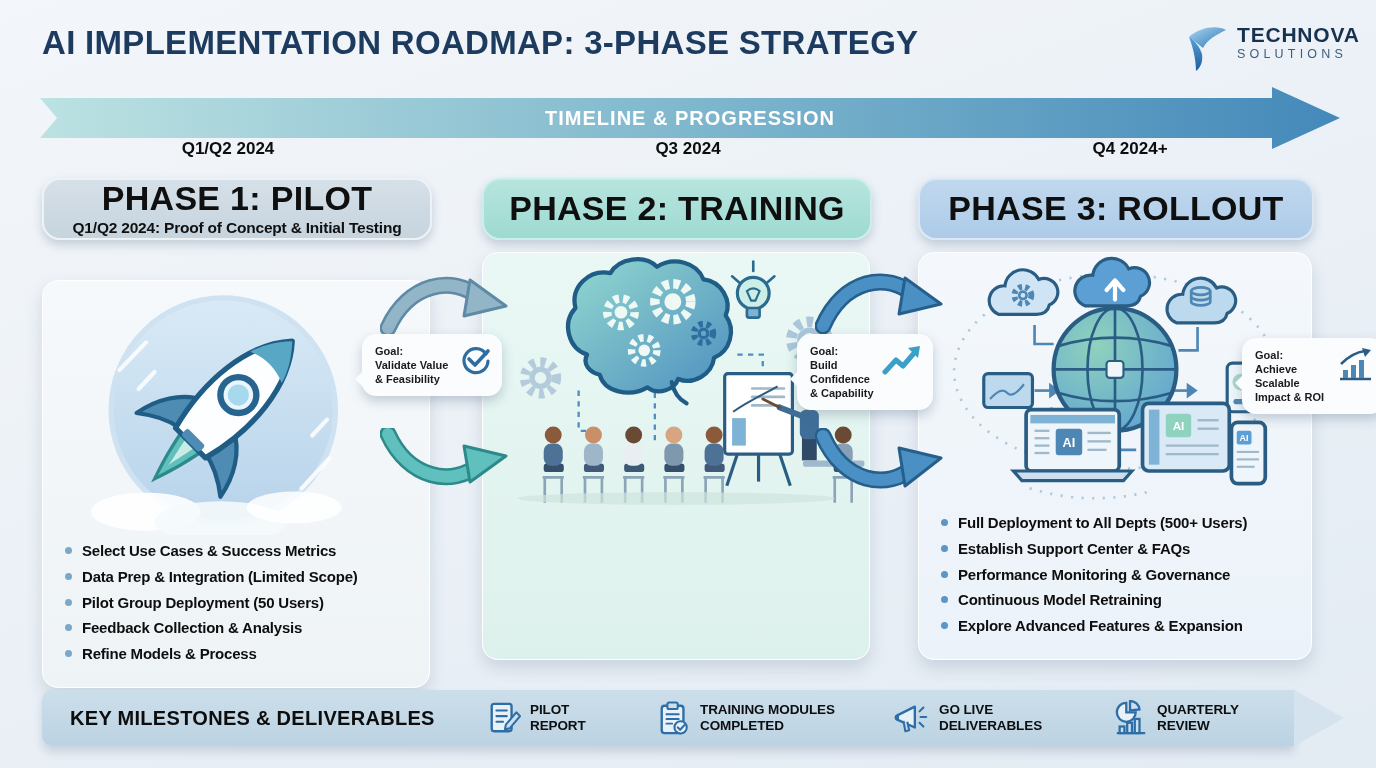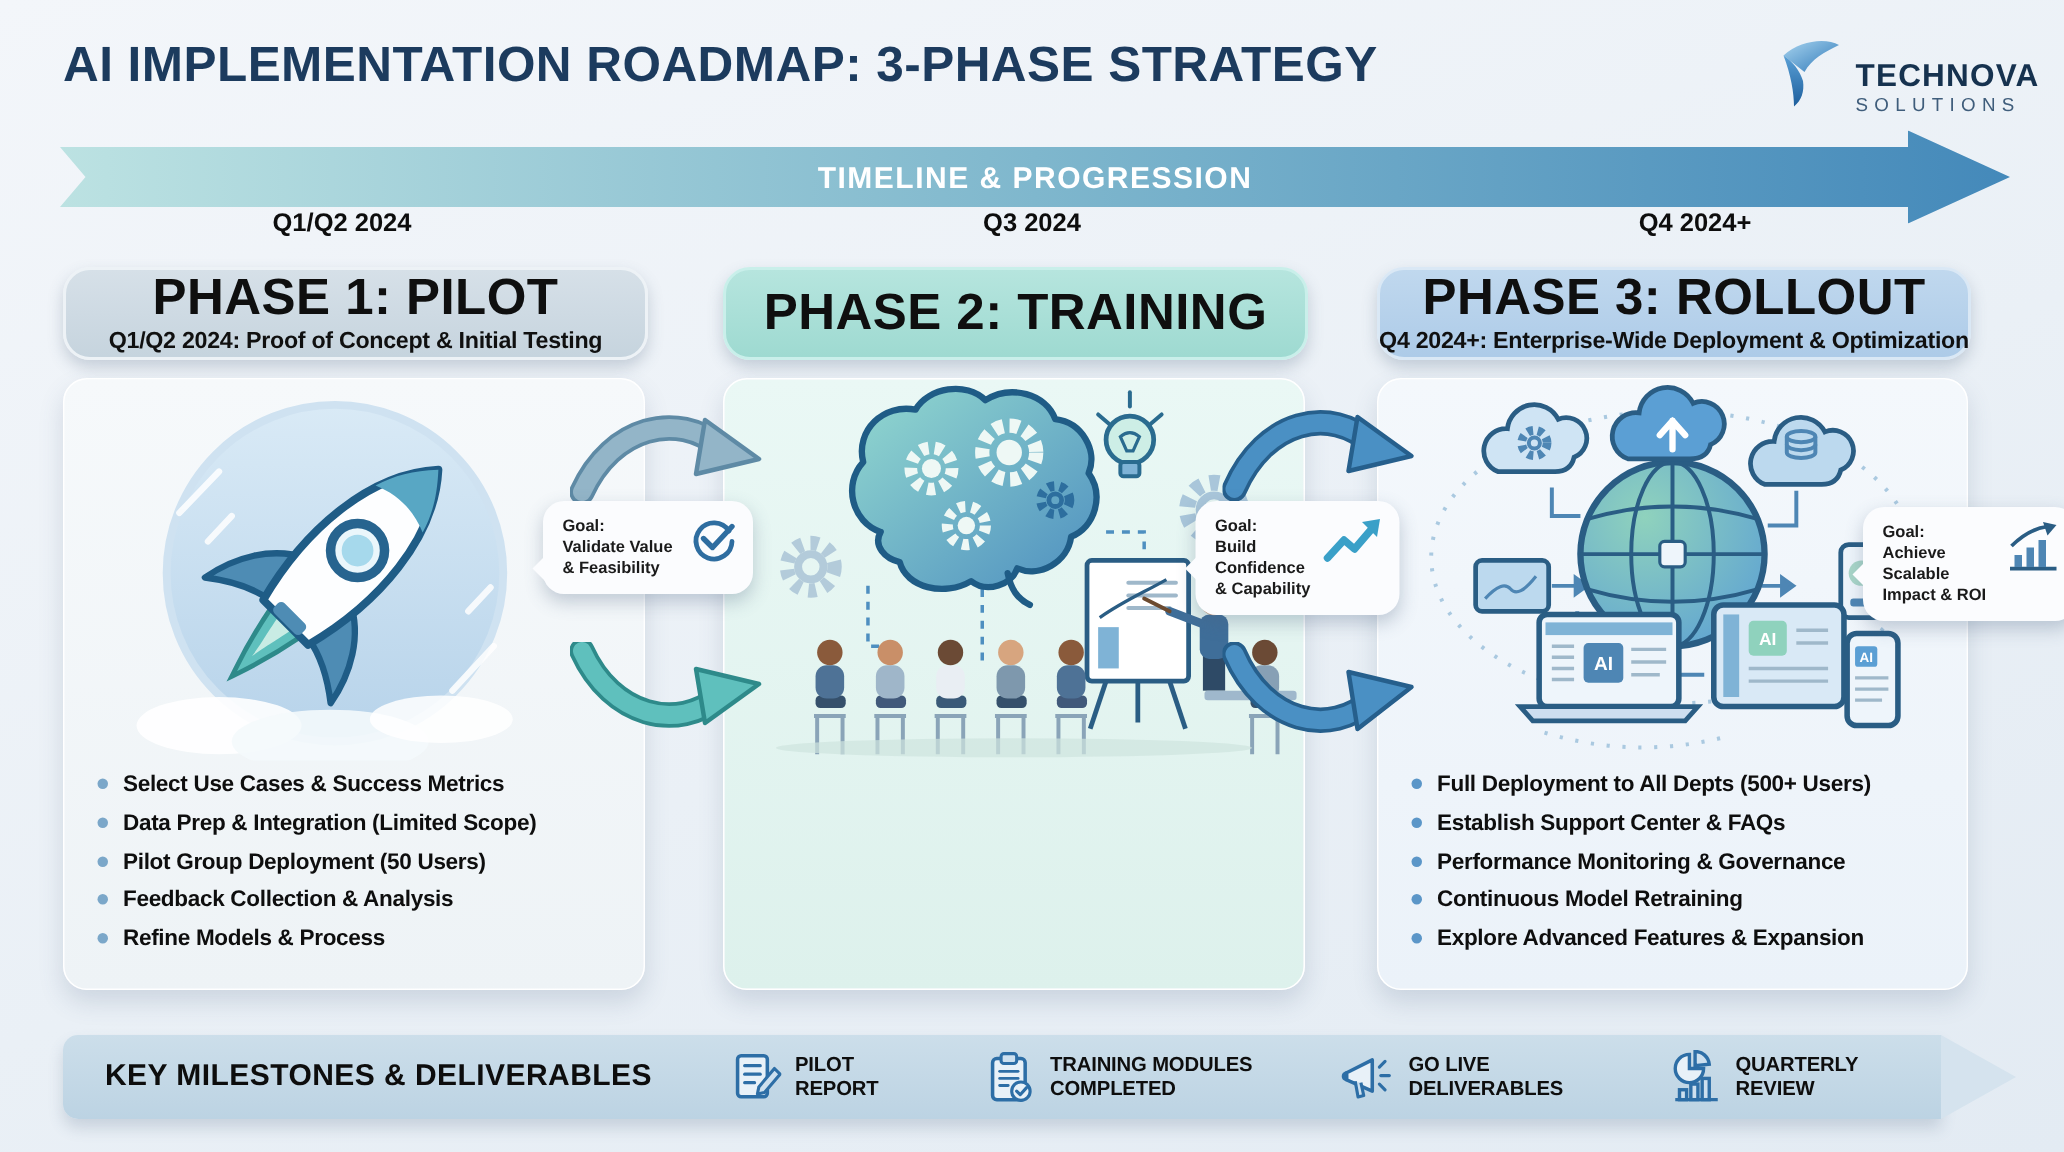--- a/index.html
+++ b/index.html
@@ -2,41 +2,41 @@
 <html><head>
 <meta charset="utf-8">
 <style>
   html,body{margin:0;padding:0;}
   body{font-family:"Liberation Sans",sans-serif;background:#dfe6ee;}
   .page{position:relative;width:1376px;height:768px;overflow:hidden;
         background:linear-gradient(160deg,#f3f6fa 0%,#eaf0f6 55%,#e3ebf3 100%);}
   
   .title{position:absolute;left:42px;top:24px;font-size:33px;font-weight:800;
          color:#1c3b5e;letter-spacing:.3px;white-space:nowrap;}
-  .brand{position:absolute;left:1186px;top:24px;display:flex;align-items:flex-end;gap:9px;}
+  .brand{position:absolute;left:1186px;top:24px;display:flex;align-items:flex-start;gap:9px;}
   .brand-text{display:flex;flex-direction:column;line-height:1.05;}
   .brand-name{font-size:21px;font-weight:800;color:#16324f;letter-spacing:.8px;}
   .brand-sub{font-size:12.5px;font-weight:400;color:#3f5d7b;letter-spacing:4.2px;margin-top:2px;}
   
   .tl-wrap{position:absolute;left:40px;top:87px;width:1300px;height:62px;}
   .tl-label{font-size:20px;font-weight:800;letter-spacing:1px;fill:#ffffff;}
   .date{position:absolute;top:139px;transform:translateX(-50%);font-size:17px;
         font-weight:700;color:#0d0d0d;white-space:nowrap;}
   
   .pill{position:absolute;top:178px;height:58px;border-radius:18px;
         display:flex;flex-direction:column;align-items:center;justify-content:center;
         box-shadow:0 5px 10px rgba(70,95,125,.25);}
   .pill .t{font-size:34px;font-weight:800;color:#0f0f0f;letter-spacing:.3px;line-height:1.05;}
   .pill .s{font-size:15.5px;font-weight:700;color:#101010;letter-spacing:-.2px;line-height:1.15;margin-top:2px;white-space:nowrap;}
   .pill1{left:42px;width:386px;background:linear-gradient(#d6e0e8,#c6d4de);border:2px solid #edf2f6;}
   .pill2{left:482px;width:386px;background:linear-gradient(#b6e5de,#9edad1);border:2px solid #c9efea;}
   .pill3{left:918px;width:392px;background:linear-gradient(#c0d8ee,#adcbe8);border:2px solid #dae8f5;}
   .card{position:absolute;top:252px;height:406px;border-radius:16px;
         box-shadow:0 8px 16px rgba(70,95,125,.18);}
-  .card1{left:42px;width:386px;background:linear-gradient(#f6f9fb,#eef3f6);border:1.5px solid #ffffff;}
+  .card1{left:42px;width:386px;background:linear-gradient(#f6f9fb,#eef3f6);border:1.5px solid #ffffff;margin-top:28px;}
   .card2{left:482px;width:386px;background:linear-gradient(#eaf8f5,#ddf1ec);border:1.5px solid #ffffff;}
   .card3{left:918px;width:392px;background:linear-gradient(#f4f8fc,#ebf2f9);border:1.5px solid #ffffff;}
   .illus{display:block;width:100%;height:254px;}
   .blts{list-style:none;margin:6px 0 0 0;padding:0 12px 0 22px;}
   .blts li{position:relative;padding-left:17px;font-size:15px;font-weight:700;color:#0e0e0e;
            letter-spacing:-.2px;line-height:1.32;margin-bottom:6px;white-space:nowrap;}
   .blts li::before{content:"";position:absolute;left:0;top:6px;width:7px;height:7px;border-radius:50%;}
   .card1 .blts li::before{background:#7ba7c9;}
   .card2 .blts li::before{background:#59c2b9;}
   .card3 .blts li::before{background:#5b96c8;}
@@ -113,21 +113,20 @@
 
   <div class="pill pill1">
     <span class="t">PHASE 1: PILOT</span>
     <span class="s">Q1/Q2 2024: Proof of Concept &amp; Initial Testing</span>
   </div>
   <div class="pill pill2">
     <span class="t">PHASE 2: TRAINING</span>
   </div>
   <div class="pill pill3">
     <span class="t">PHASE 3: ROLLOUT</span>
-    <span class="s">Q4 2024+: Enterprise-Wide Deployment &amp; Optimization</span>
   </div>
 
   <div class="card card1">
     <svg class="illus" viewBox="0 0 360 240">
       <defs>
         <linearGradient id="cir1" x1="0" y1="0" x2="0" y2="1">
           <stop offset="0" stop-color="#d9eaf6"></stop>
             <stop offset="1" stop-color="#b7d3ea"></stop>
         </linearGradient>
       </defs>

